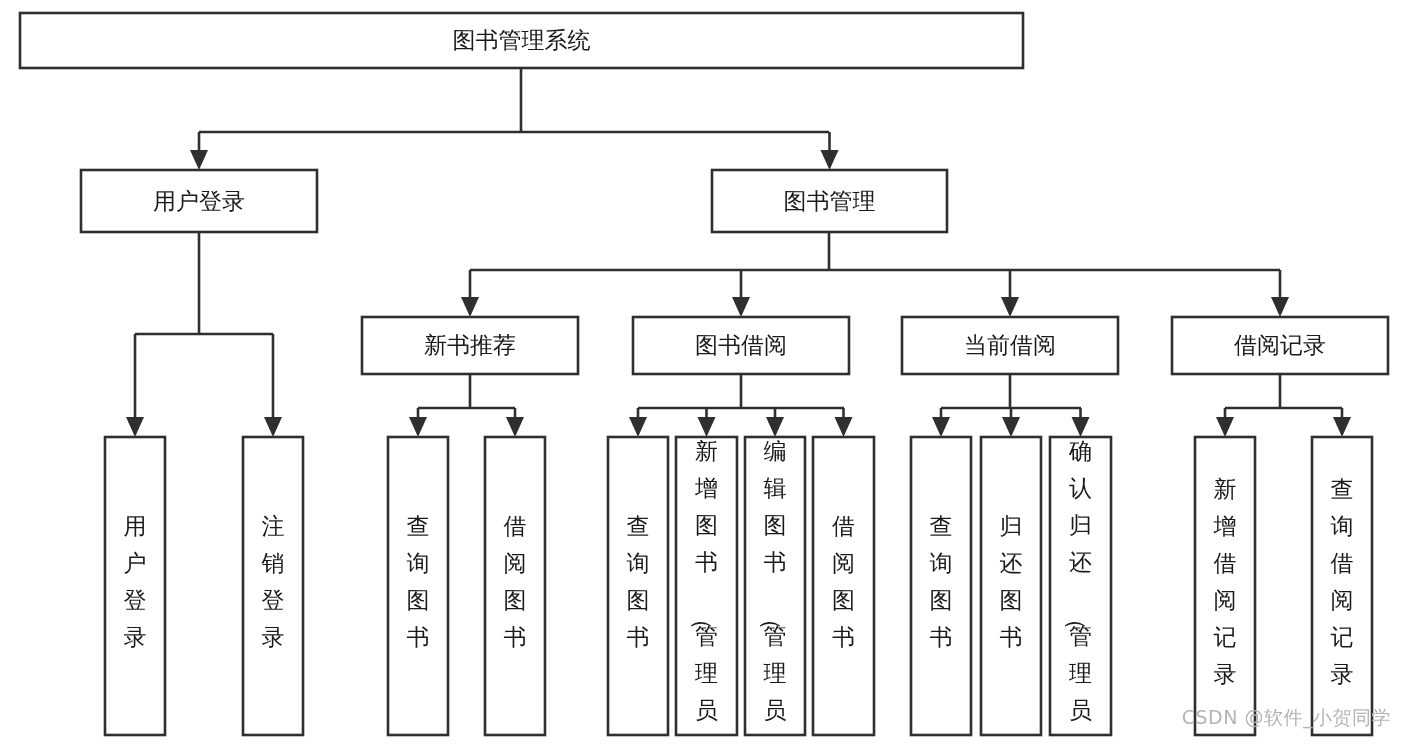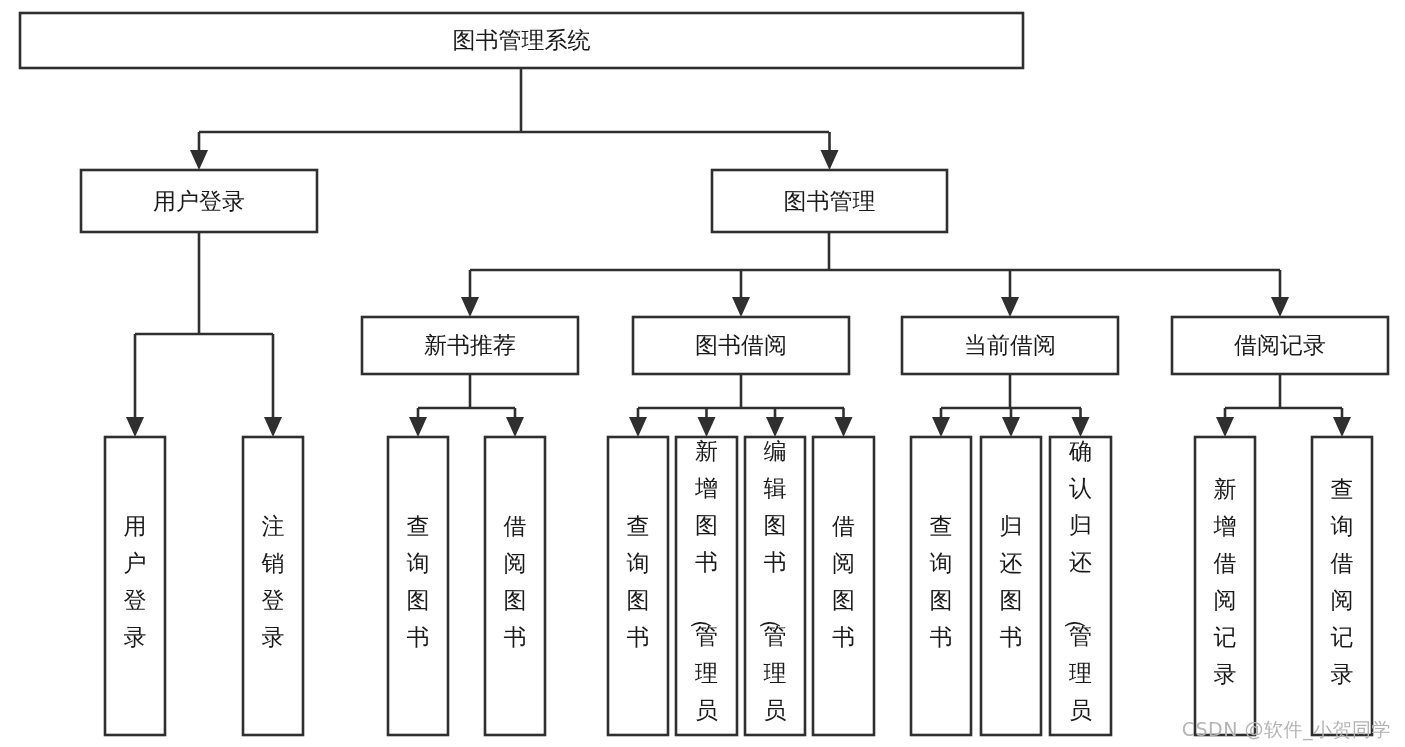--- a/index.html
+++ b/index.html
@@ -52,21 +52,21 @@
   }
   .node-label-v {
     font-family: "DejaVu Sans", "Liberation Sans", sans-serif;
     font-size: 23px;
     fill: #1a1a1a;
     text-anchor: middle;
   }
   .watermark {
     position: absolute;
     right: 14px;
-    bottom: 4px;
+    bottom: 16px;
     font-family: "DejaVu Sans", "Liberation Sans", sans-serif;
     font-size: 19px;
     color: #b4b4b4;
     white-space: nowrap;
     letter-spacing: 0.5px;
     pointer-events: none;
   }
 </style>
 </head>
 <body>

